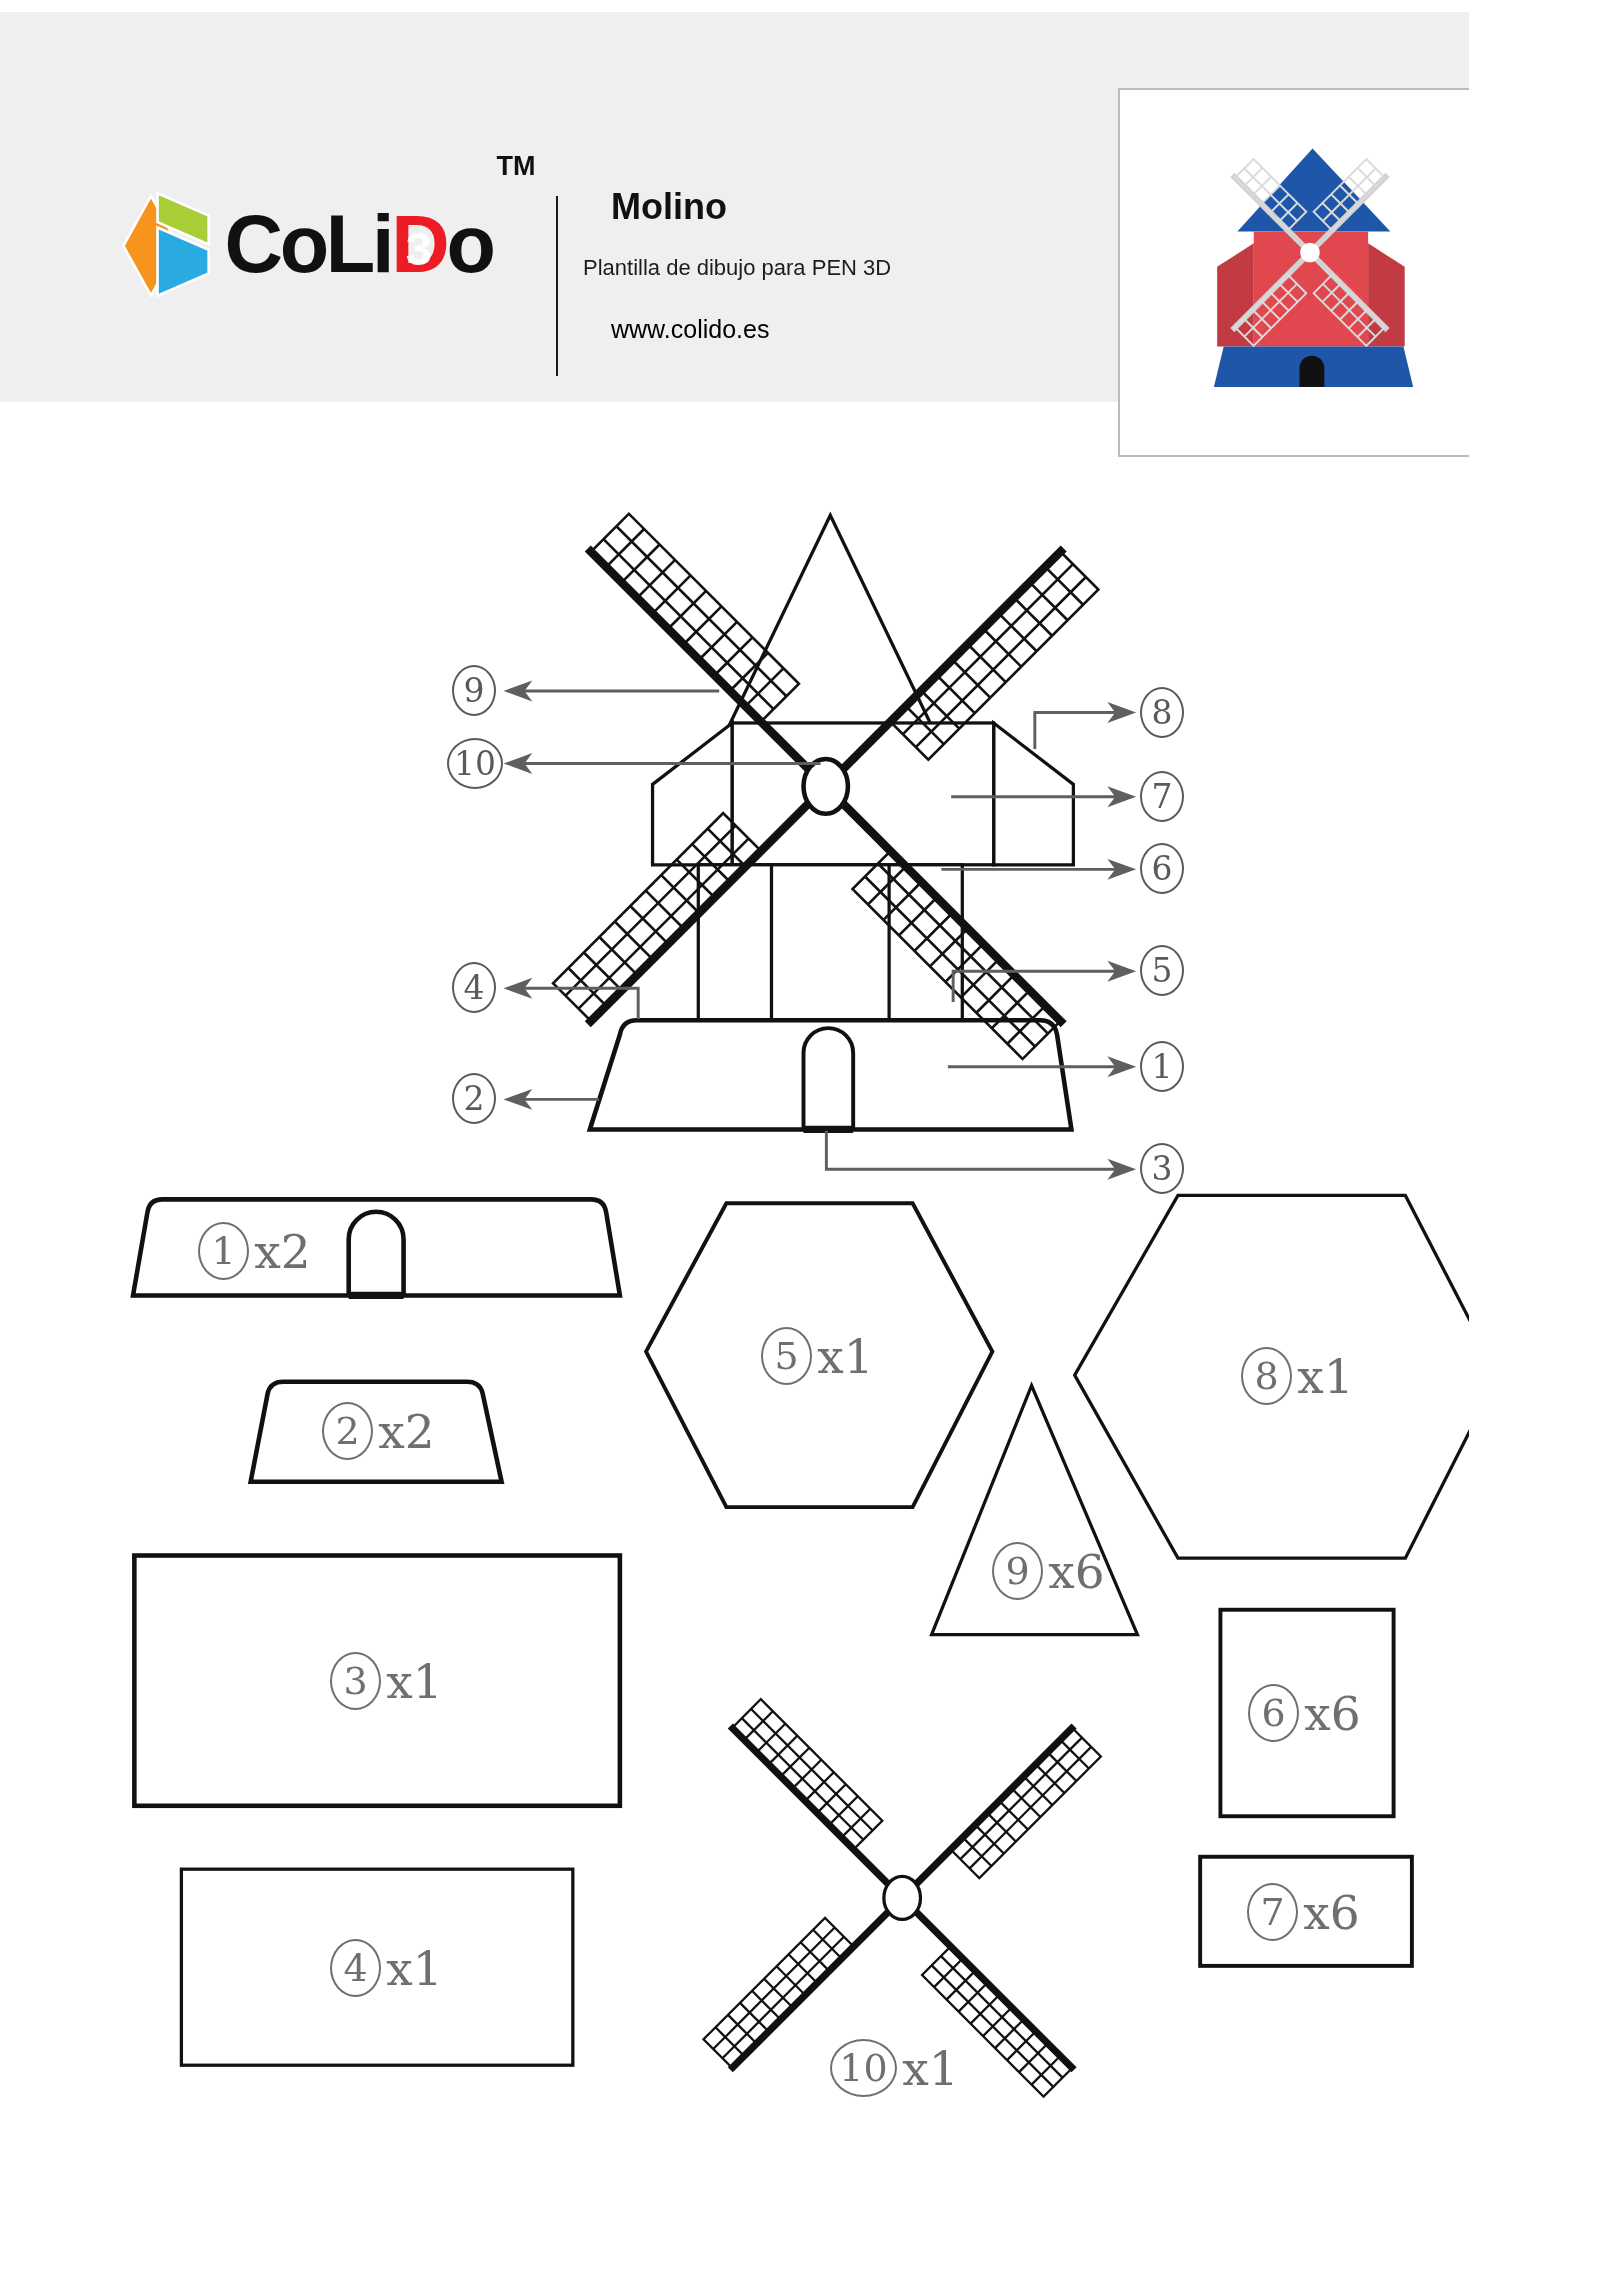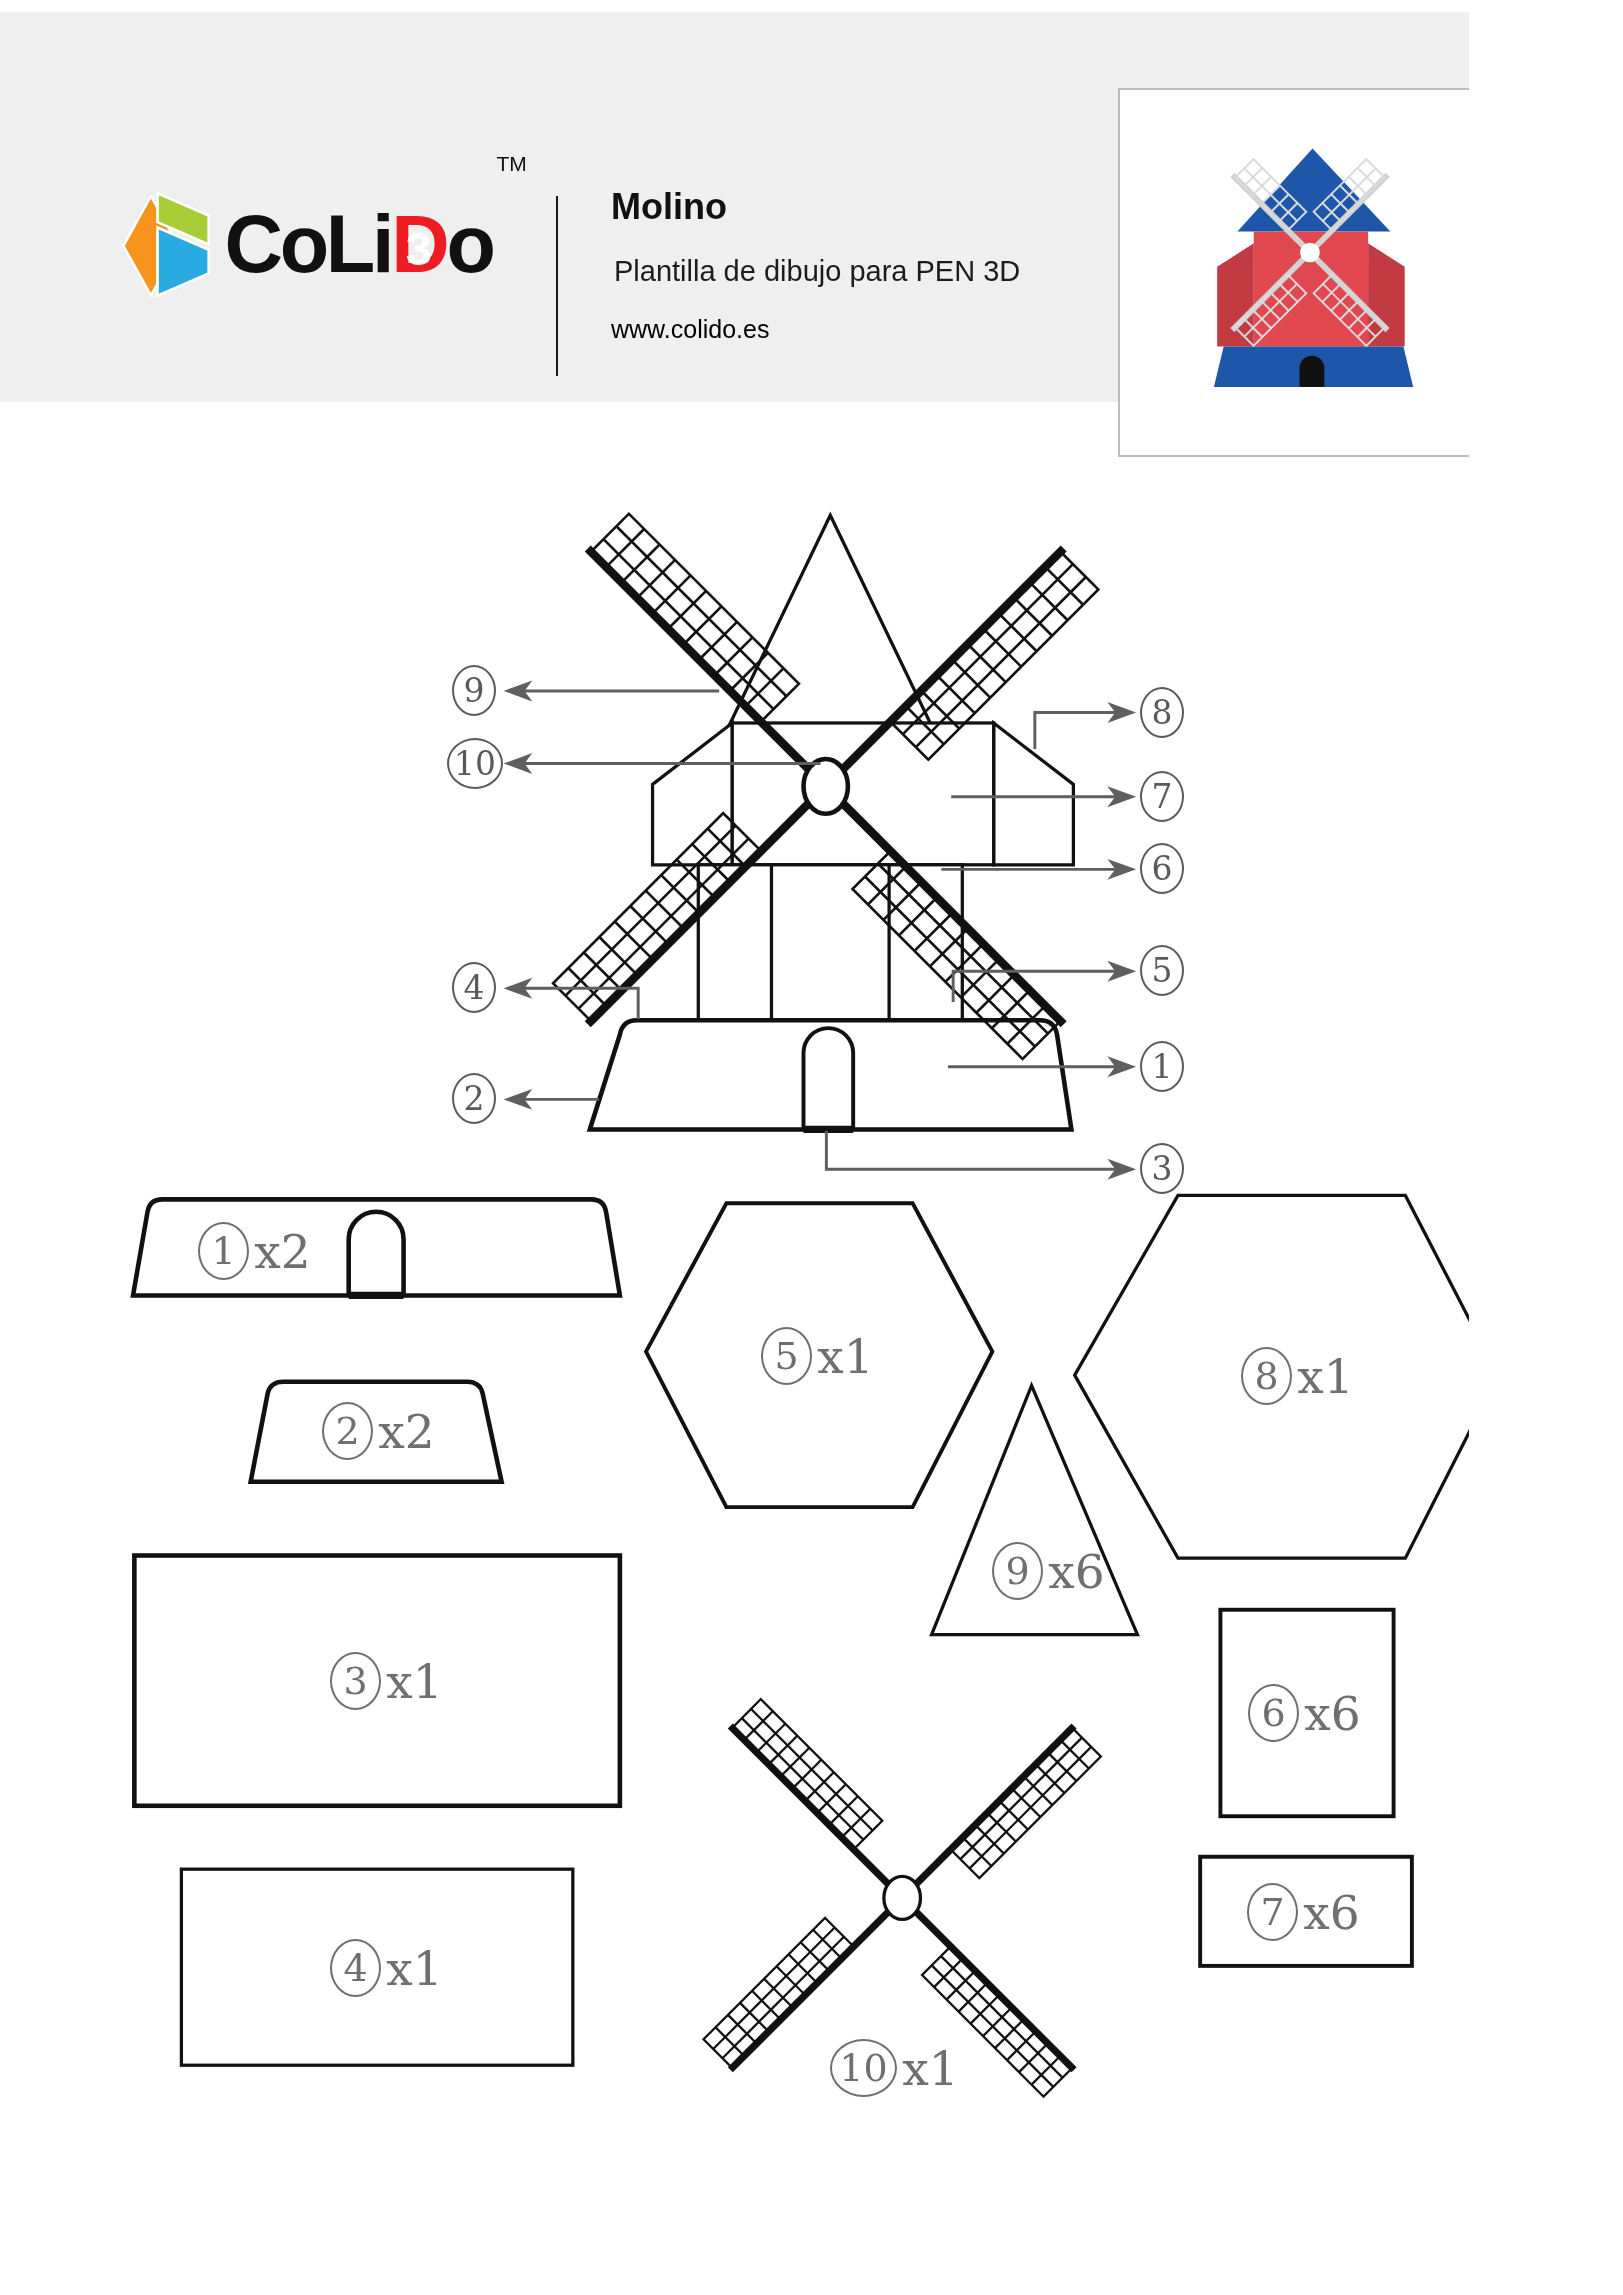--- a/index.html
+++ b/index.html
@@ -5,25 +5,25 @@
   html,body{margin:0;padding:0;background:#fff;}
   #page{position:relative;width:1469px;height:2295px;background:#ffffff;overflow:hidden;
         font-family:"Liberation Sans",sans-serif;margin-top:12px;}
   
   #band{position:absolute;left:0;top:0;width:1624px;height:390px;background:#efefef;}
   #logo{position:absolute;left:122px;top:180px;display:flex;align-items:center;gap:10.5px;}
   #logo .word{font-weight:bold;font-size:81px;letter-spacing:-3.3px;color:#111;line-height:1;}
   #logo .dwrap{position:relative;display:inline-block;color:#ED1C24;}
   #logo .dwrap .three{position:absolute;left:50%;top:54%;transform:translate(-50%,-50%);
         color:#ffffff;font-size:47px;letter-spacing:0;font-weight:bold;}
-  #logo .tm{font-size:21px;font-weight:normal;color:#111;vertical-align:top;
+  #logo .tm{font-size:27px;font-weight:bold;color:#111;vertical-align:top;
         position:relative;top:-51px;left:3.9px;letter-spacing:0;}
   #hdr-divider{position:absolute;left:556px;top:184px;width:2px;height:180px;background:#1a1a1a;}
   #hdr-title{position:absolute;left:611px;top:174px;font-size:36px;font-weight:bold;color:#111;}
-  #hdr-sub{position:absolute;left:614px;top:243px;font-size:29px;color:#1c1c1c;}
+  #hdr-sub{position:absolute;left:583px;top:243px;font-size:22px;color:#1c1c1c;}
   #hdr-web{position:absolute;left:611px;top:303px;font-size:25px;color:#000000;}
   
   #card{position:absolute;left:1118px;top:76px;width:359px;height:369px;background:#fff;
         border:2px solid #bcbcbc;box-sizing:border-box;}
   
   #draw{position:absolute;left:0;top:0;width:1624px;height:2295px;}
   
   .dlabel{position:absolute;width:44px;height:51px;border:2.6px solid #5a5a5a;border-radius:50%;
         display:flex;align-items:center;justify-content:center;
         font-family:"DejaVu Serif",serif;font-size:33px;color:#5a5a5a;box-sizing:border-box;}

